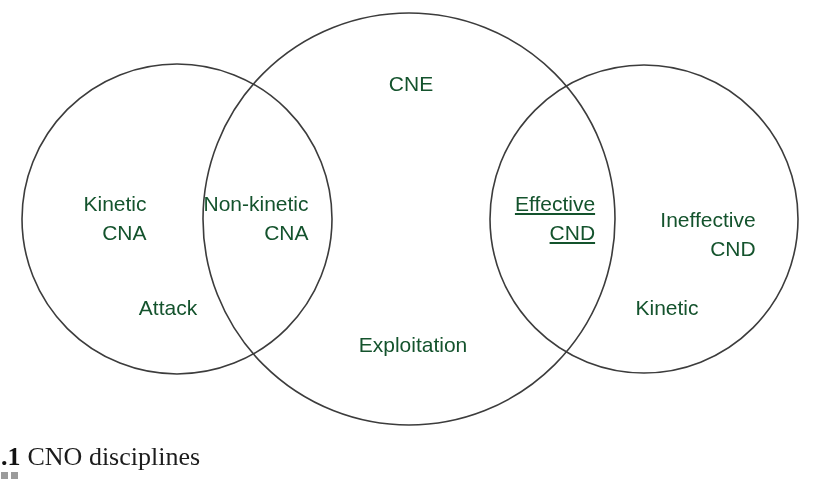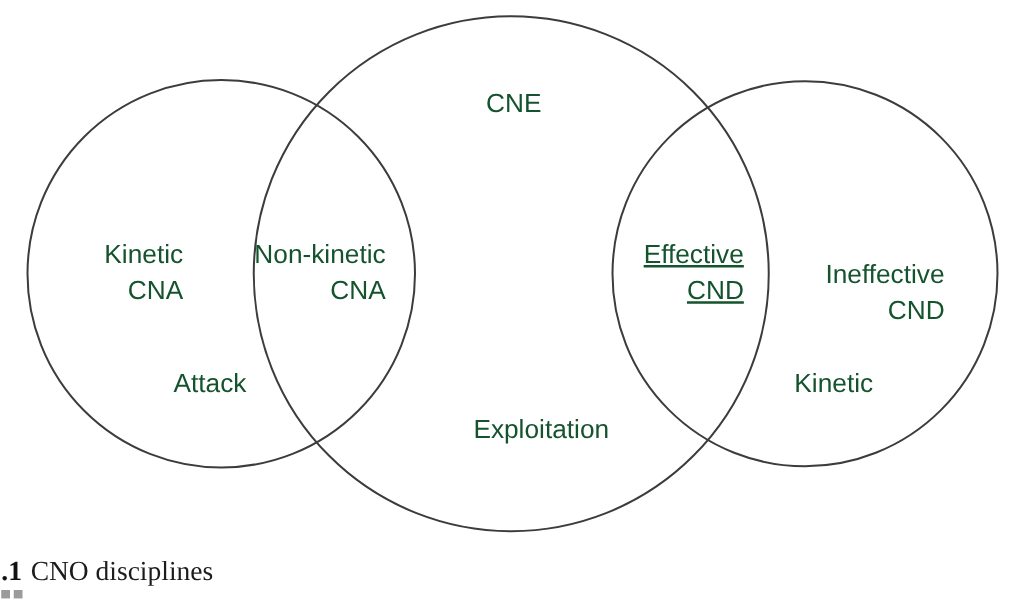--- a/index.html
+++ b/index.html
@@ -34,21 +34,21 @@
     text-align: right;
     white-space: pre-line;
     letter-spacing: 0px;
   }
   .caption {
     position: absolute;
     left: 1px;
     top: 445px;
     color: #1c1c1c;
     font-family: "Liberation Serif", serif;
-    font-size: 22px;
+    font-size: 26px;
     line-height: 24px;
     white-space: nowrap;
   }
   .caption .cap-number {
     font-weight: bold;
     color: #121212;
   }
   .caption .cap-title {
     margin-left: 7px;
     font-weight: normal;
@@ -83,21 +83,21 @@
 CNA</div>
 
   <div class="region-label" style="left:555px; top:218px;text-decoration:underline;">Effective
 CND</div>
 
   <div class="region-label" style="left:708px; top:234px;">Ineffective
 CND</div>
 
   <div class="region-label" style="left:168px; top:307px;">Attack</div>
 
-  <div class="region-label" style="left:433px; top:344px;">Exploitation</div>
+  <div class="region-label" style="left:413px; top:344px;">Exploitation</div>
 
   <div class="region-label" style="left:667px; top:307px;">Kinetic</div>
 
   <div class="caption">
     <span class="cap-number">.1</span><span class="cap-title">CNO disciplines</span>
   </div>
 
   <div class="crop-mark" id="crop-mark-1"></div>
   <div class="crop-mark" id="crop-mark-2"></div>
 

